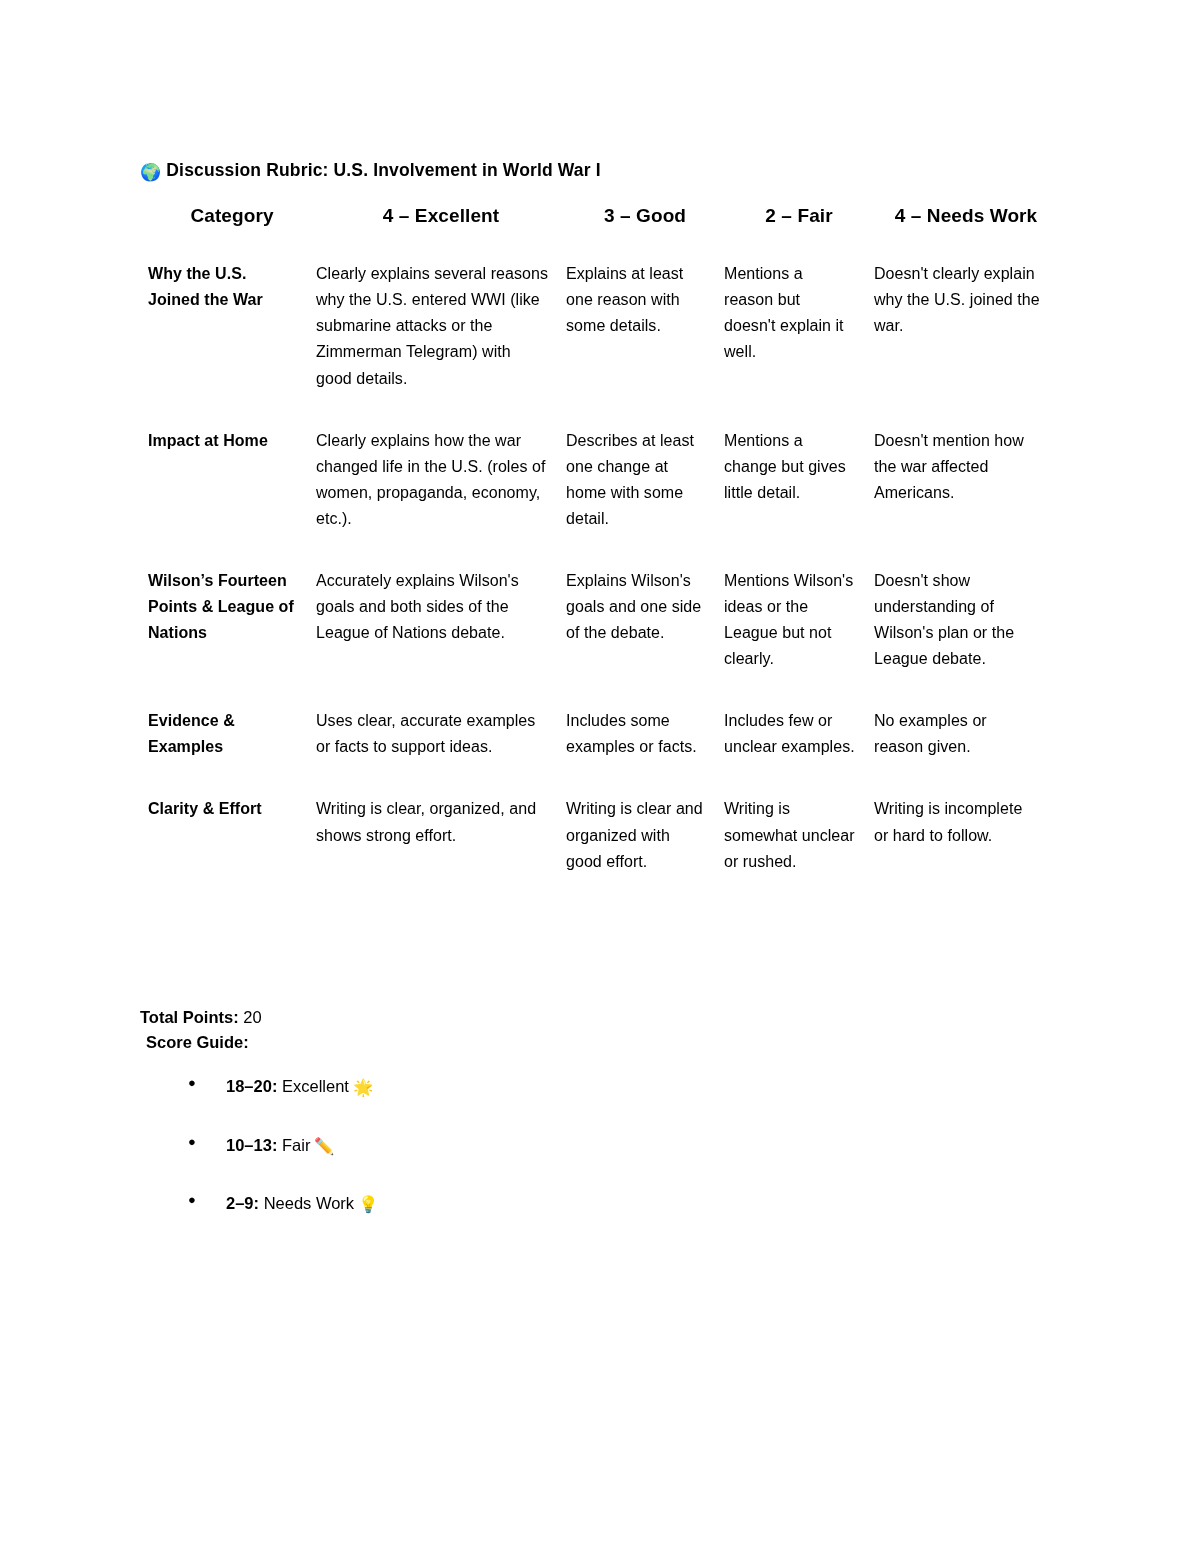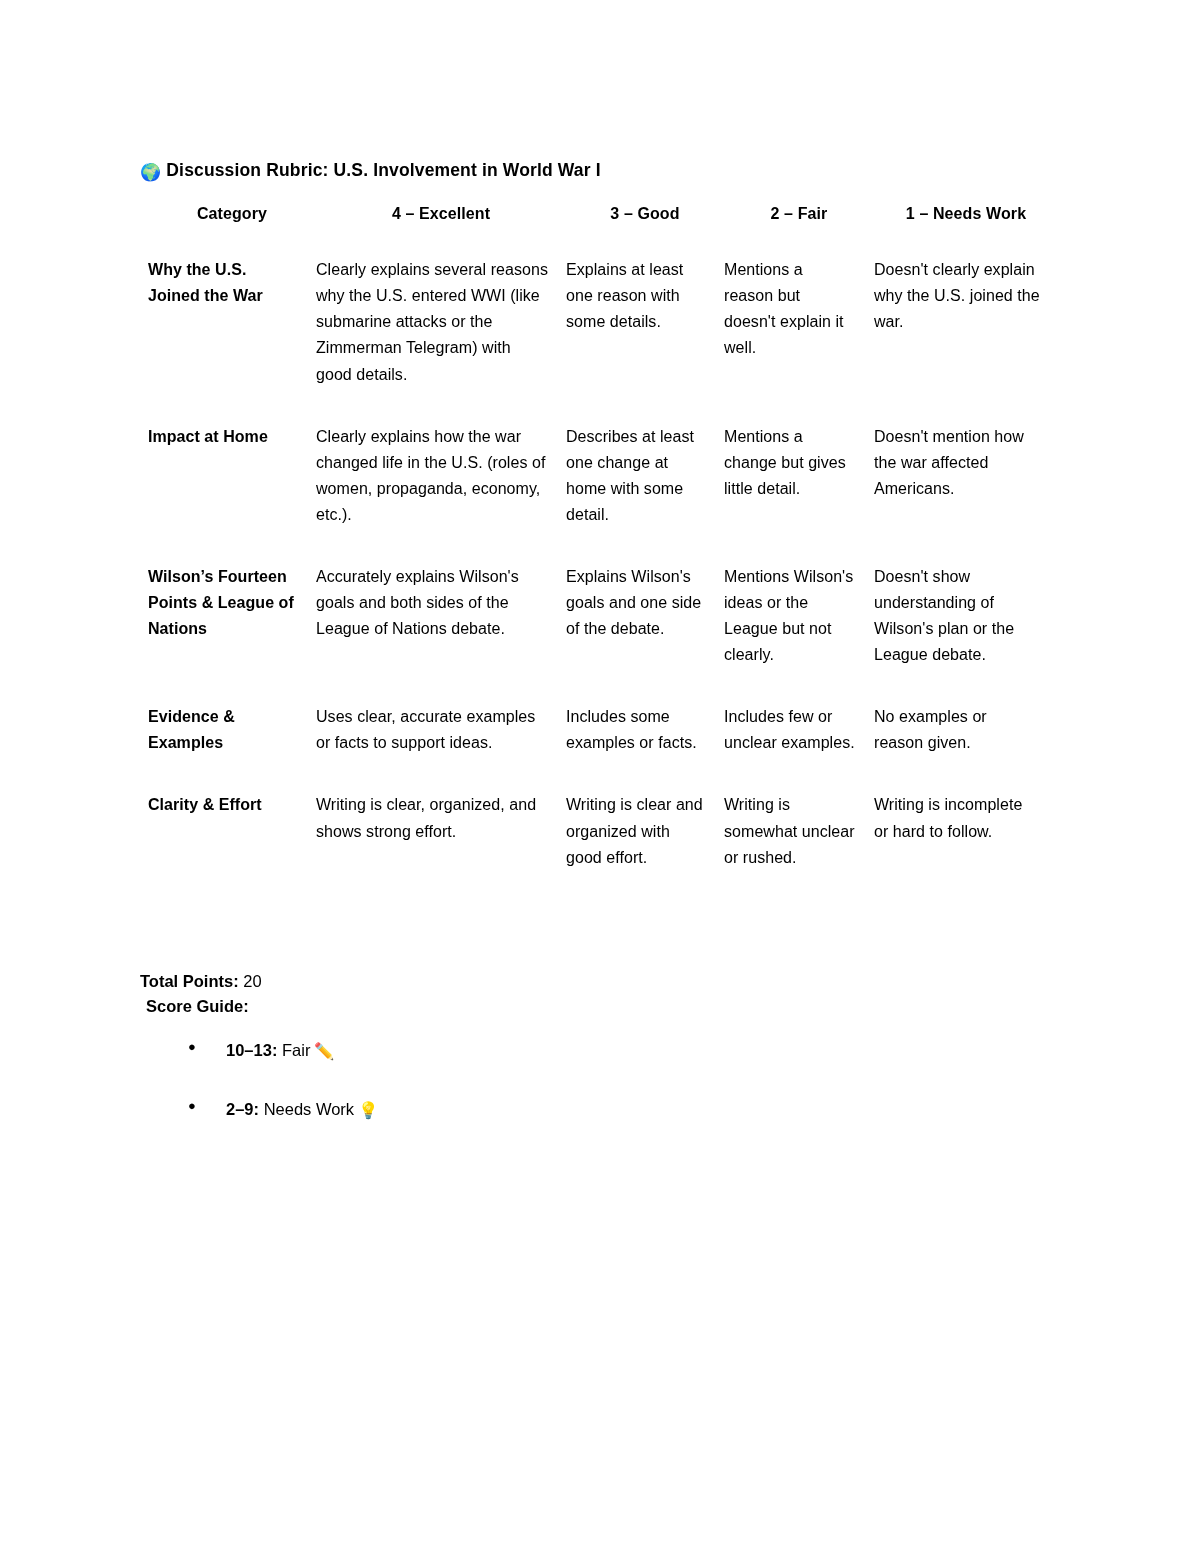--- a/index.html
+++ b/index.html
@@ -43,21 +43,21 @@
     table-layout: fixed;
   }
   table.rubric th,
   table.rubric td {
     border: none;
     padding: 0;
     vertical-align: top;
   }
   table.rubric thead th {
     text-align: center;
-    font-size: 16px;
+    font-size: 19px;
     font-weight: bold;
     letter-spacing: 0.1px;
     padding-bottom: 34px;
     white-space: nowrap;
   }
   .col-cat   { width: 168px; }
   .col-four  { width: 250px; }
   .col-three { width: 158px; }
   .col-two   { width: 150px; }
   .col-one   { width: 184px; }
@@ -68,21 +68,21 @@
     padding-right: 18px;
     padding-bottom: 36px;
     letter-spacing: 0.05px;
   }
   table.rubric tbody td.cat {
     font-weight: bold;
     padding-right: 20px;
   }
 
   .totals {
-    margin-top: 62px;
+    margin-top: 94px;
     margin-left: 0px;
     font-size: 16.5px;
     line-height: 1.55;
   }
   .totals .label { font-weight: bold; }
   .totals .value { font-weight: normal; }
   .score-guide-line {
     font-weight: bold;
     font-size: 16.5px;
     padding-left: 6px;
@@ -131,21 +131,21 @@
         <col class="col-three">
         <col class="col-two">
         <col class="col-one">
     </colgroup>
     <thead>
       <tr>
         <th>Category</th>
         <th>4 – Excellent</th>
         <th>3 – Good</th>
         <th>2 – Fair</th>
-        <th>1 – Needs Work</th>
+        <th>4 – Needs Work</th>
       </tr>
     </thead>
     <tbody>
       <tr>
         <td class="cat">Why the U.S. Joined the War</td>
         <td>Clearly explains several reasons why the U.S. entered WWI (like submarine attacks or the Zimmerman Telegram) with good details.</td>
         <td>Explains at least one reason with some details.</td>
         <td>Mentions a reason but doesn't explain it well.</td>
         <td>Doesn't clearly explain why the U.S. joined the war.</td>
       </tr>
@@ -182,20 +182,24 @@
 
   <div class="totals">
     <div>
       <span class="label">Total Points:</span>
       <span class="value">20</span>
     </div>
     <div class="score-guide-line">Score Guide:</div>
   </div>
 
   <ul class="score-list">
+    <li>
+      <span class="range">18–20:</span>
+      <span>Excellent</span><span class="emoji">🌟</span>
+    </li>
     <li>
       <span class="range">10–13:</span>
       <span>Fair</span><span class="emoji">✏️</span>
     </li>
     <li>
       <span class="range">2–9:</span>
       <span>Needs Work</span><span class="emoji">💡</span>
     </li>
   </ul>
 

